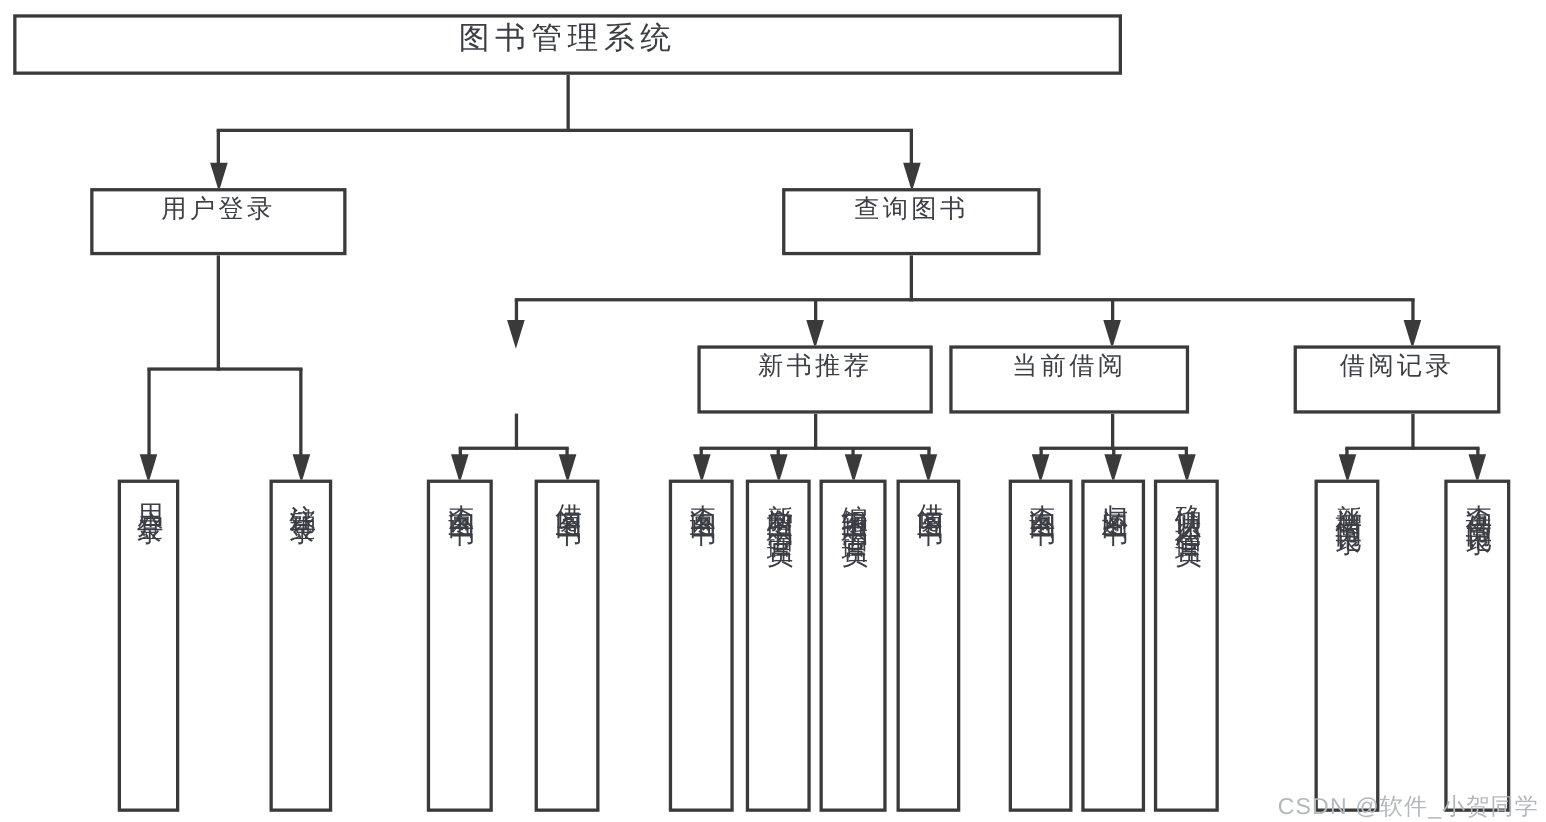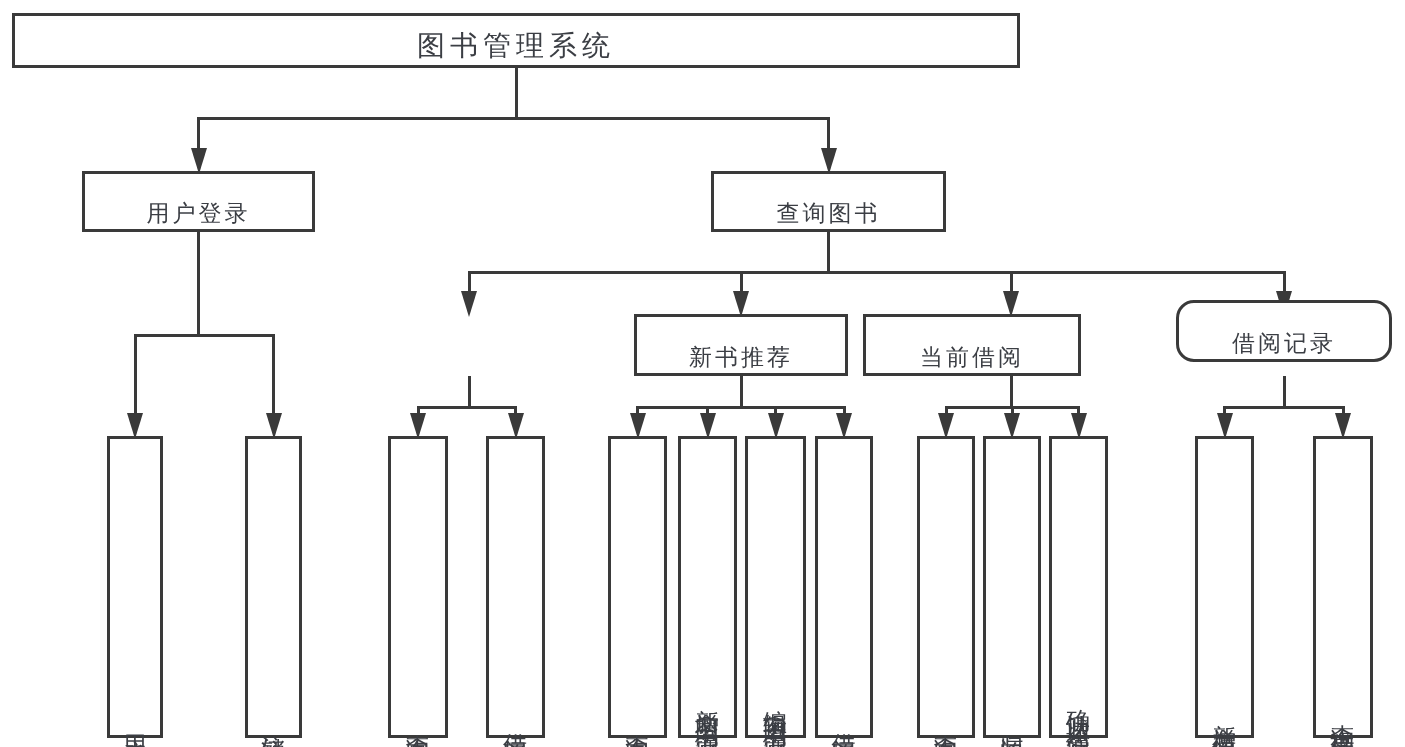--- a/index.html
+++ b/index.html
@@ -16,24 +16,25 @@
     background: var(--box-bg);
     overflow: hidden;
     font-family: "Liberation Sans", sans-serif;
   }
   .node {
     position: absolute;
     box-sizing: border-box;
     background: var(--box-bg);
     border: 3px solid var(--line-color);
     display: flex;
-    align-items: flex-end;
+    align-items: flex-start;
     justify-content: center;
     color: var(--text-color);
     z-index: 2;
+    font-family: Liberation Serif, serif;
   }
   .node.h .lbl {
     font-size: 23px;
     letter-spacing: 3px;
     white-space: nowrap;
   }
   .node.root .lbl {
     font-size: 28px;
     letter-spacing: 5px;
   }
@@ -66,36 +67,37 @@
     letter-spacing: 1px;
     color: var(--watermark-color);
     z-index: 3;
     white-space: nowrap;
   }
 </style>
 </head>
 <body>
 
 <div id="canvas">
+  <div class="watermark">CSDN @软件_小贺同学</div>
 <div class="node h root" style="left: 12px; top: 13px; width: 1008px; height: 55px;">
       <span class="lbl">图书管理系统</span>
     </div>
     <div class="node h" style="left: 82px; top: 171px; width: 233px; height: 61px;">
       <span class="lbl">用户登录</span>
     </div>
     <div class="node h" style="left: 711px; top: 171px; width: 235px; height: 61px;">
       <span class="lbl">查询图书</span>
     </div>
     <div class="node h" style="left: 634px; top: 314px; width: 214px; height: 62px;">
       <span class="lbl">新书推荐</span>
     </div>
     <div class="node h" style="left: 863px; top: 314px; width: 218px; height: 62px;">
       <span class="lbl">当前借阅</span>
     </div>
-    <div class="node h" style="left: 1176px; top: 300px; width: 216px; height: 62px; border-radius: 18px;">
+    <div class="node h" style="left: 1176px; top: 314px; width: 188px; height: 62px;">
       <span class="lbl">借阅记录</span>
     </div>
     <div class="node v" style="left: 107px; top: 436px; width: 56px; height: 302px;">
       <span class="lbl">用户登录</span>
     </div>
     <div class="node v" style="left: 245px; top: 436px; width: 57px; height: 302px;">
       <span class="lbl">注销登录</span>
     </div>
     <div class="node v" style="left: 388px; top: 436px; width: 60px; height: 302px;">
       <span class="lbl">查询图书</span>

